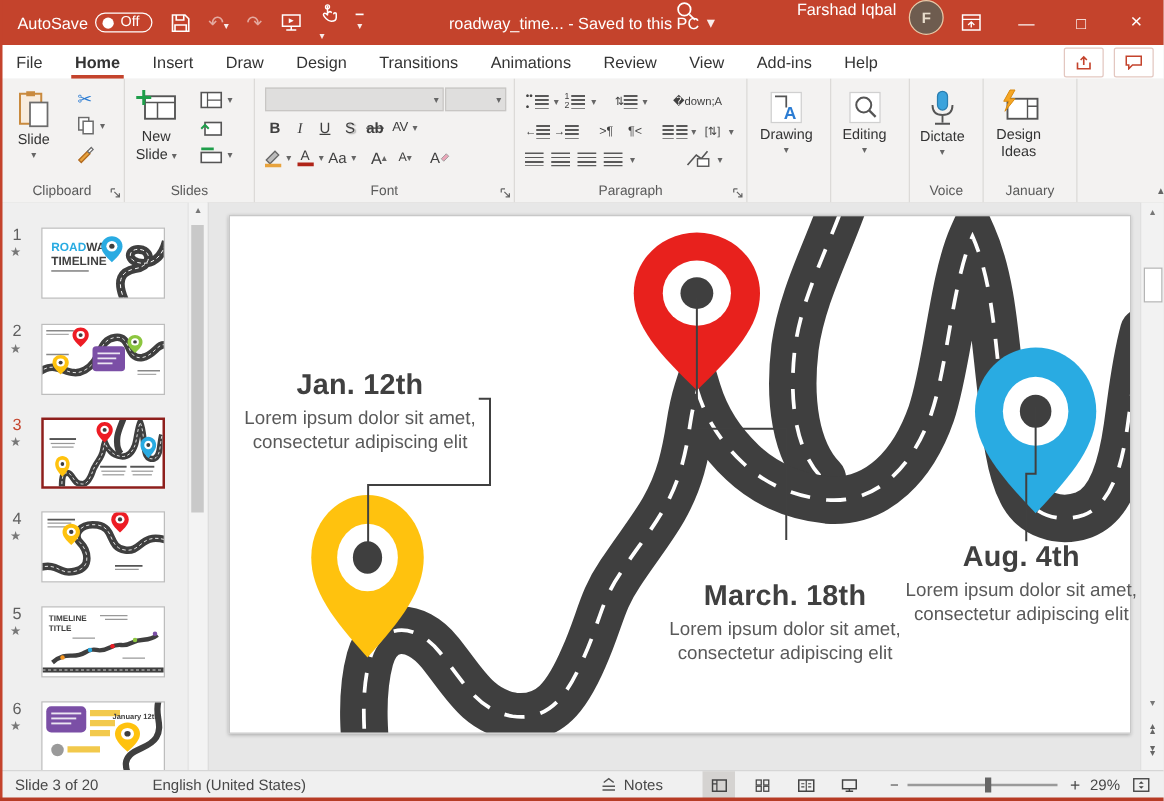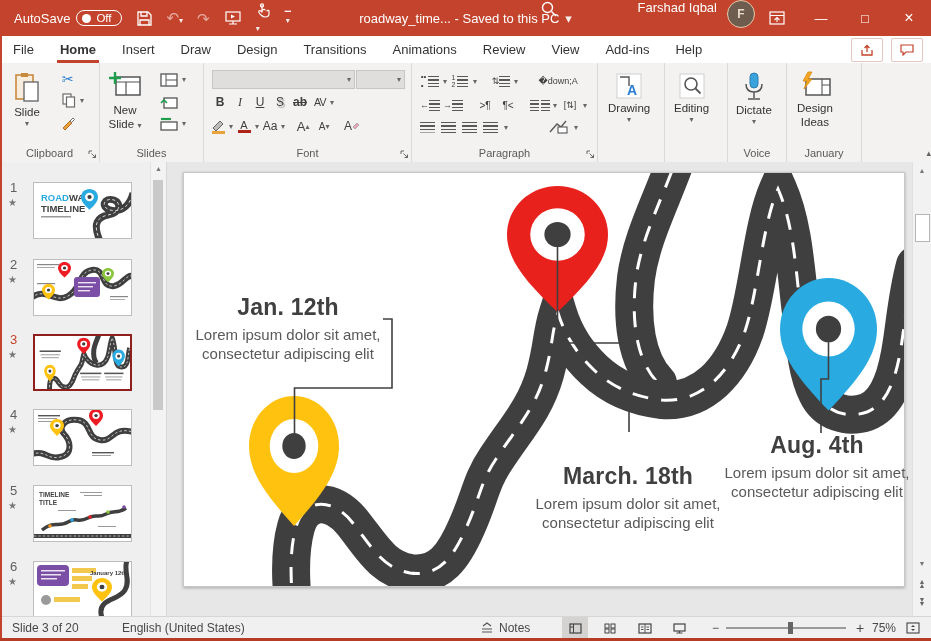--- a/index.html
+++ b/index.html
@@ -648,21 +648,21 @@
         <path d="M6.5 8 v2 M3.5 10 h6" stroke="#444" stroke-width="1.1"></path>
       </svg>
   </span>
   <span class="sb" style="left:712px;">−</span>
   <span class="sb" style="left:726px;">
       <span class="ztrack">
         <span class="zthumb"></span>
       </span>
     </span>
   <span class="sb" style="left:856px;font-size:14px;">+</span>
-  <span class="sb" style="left:872px;">75%</span>
+  <span class="sb" style="left:872px;">29%</span>
   <span class="sb" style="left:906px;">
     <svg width="14" height="12" viewBox="0 0 14 12">
         <rect x="1" y="1" width="12" height="10" fill="none" stroke="#444" stroke-width="1.1"></rect>
         <path d="M7 3 l2 2 h-4 z M7 9 l-2 -2 h4 z" fill="#444"></path>
       </svg>
   </span>
 </div>
 
 <div class="edge-left"></div>
 <div class="edge-bottom"></div>

